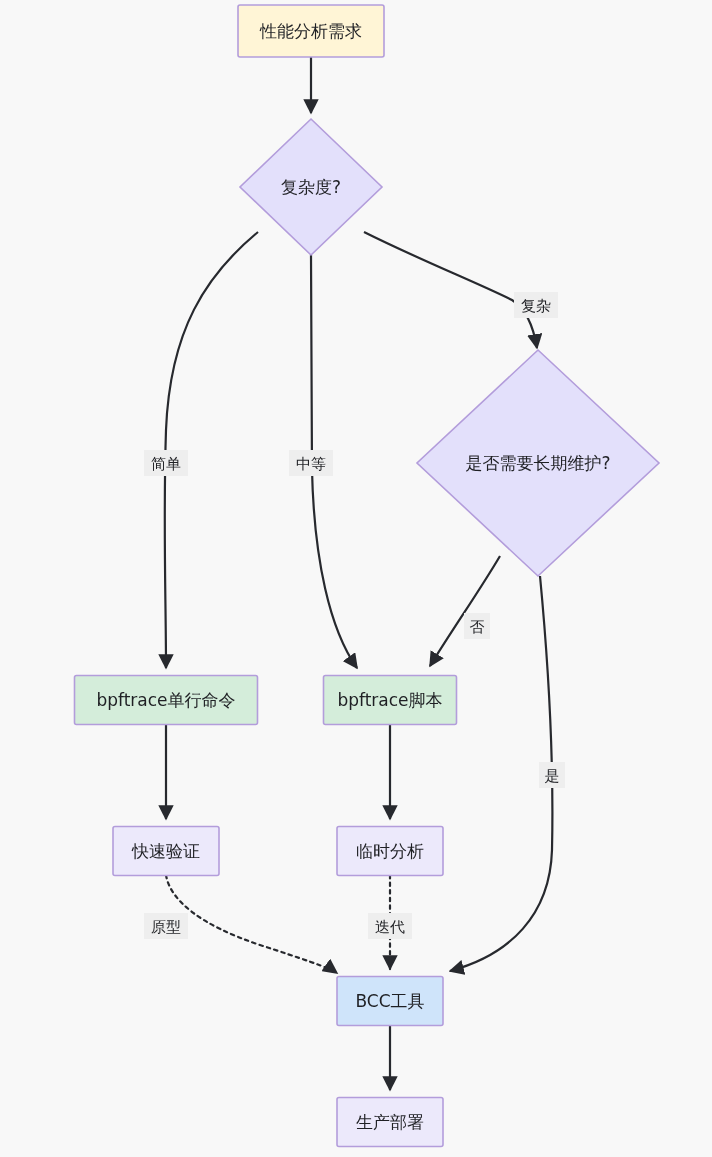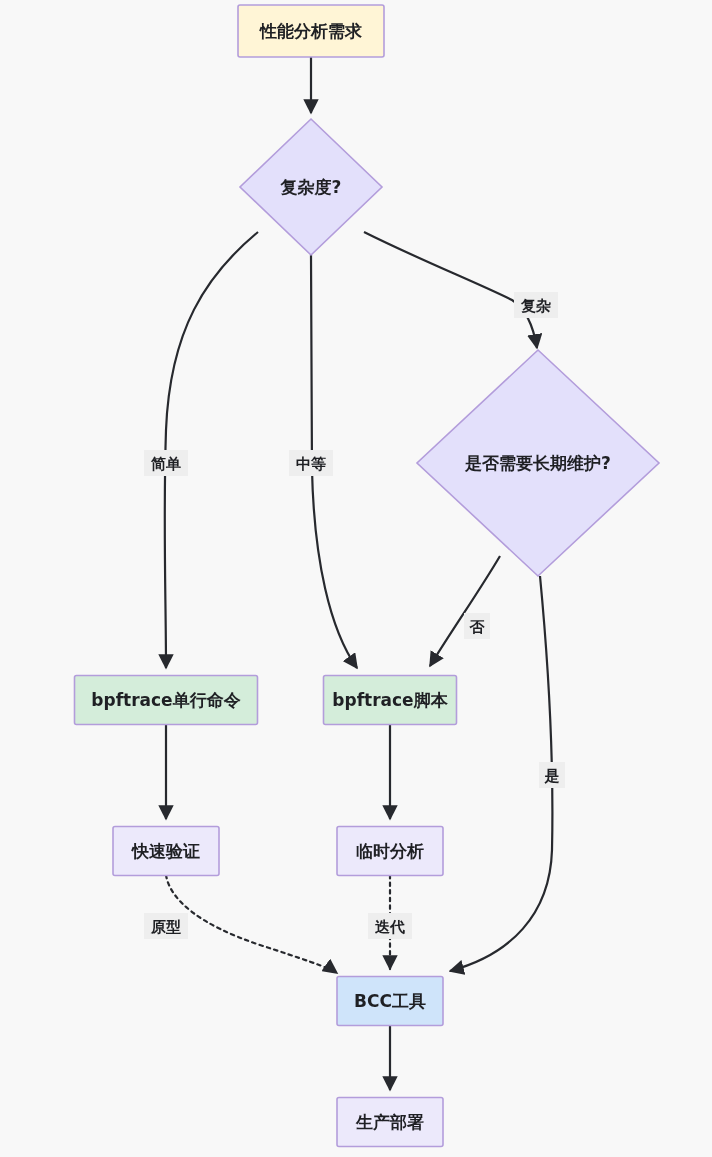--- a/index.html
+++ b/index.html
@@ -2,21 +2,21 @@
 <html><head>
 <meta charset="utf-8">
 <style>
   html,body{margin:0;padding:0;}
   body{
     width:712px;height:1157px;
     background:#f8f8f8;
     font-family:"DejaVu Sans","Liberation Sans",sans-serif;
     overflow:hidden;
   }
-  #diagram{position:relative;width:712px;height:1157px;font-weight:bold;}
+  #diagram{position:relative;width:712px;height:1157px;}
   svg.layer{position:absolute;top:0;left:0;width:712px;height:1157px;}
   .nodeLabel{
     font-size:17px;
     fill:#1f2024;
     text-anchor:middle;
     dominant-baseline:middle;
     font-family:"DejaVu Sans","Liberation Sans",sans-serif;
   }
   .edgeLabel{
     font-size:15px;

